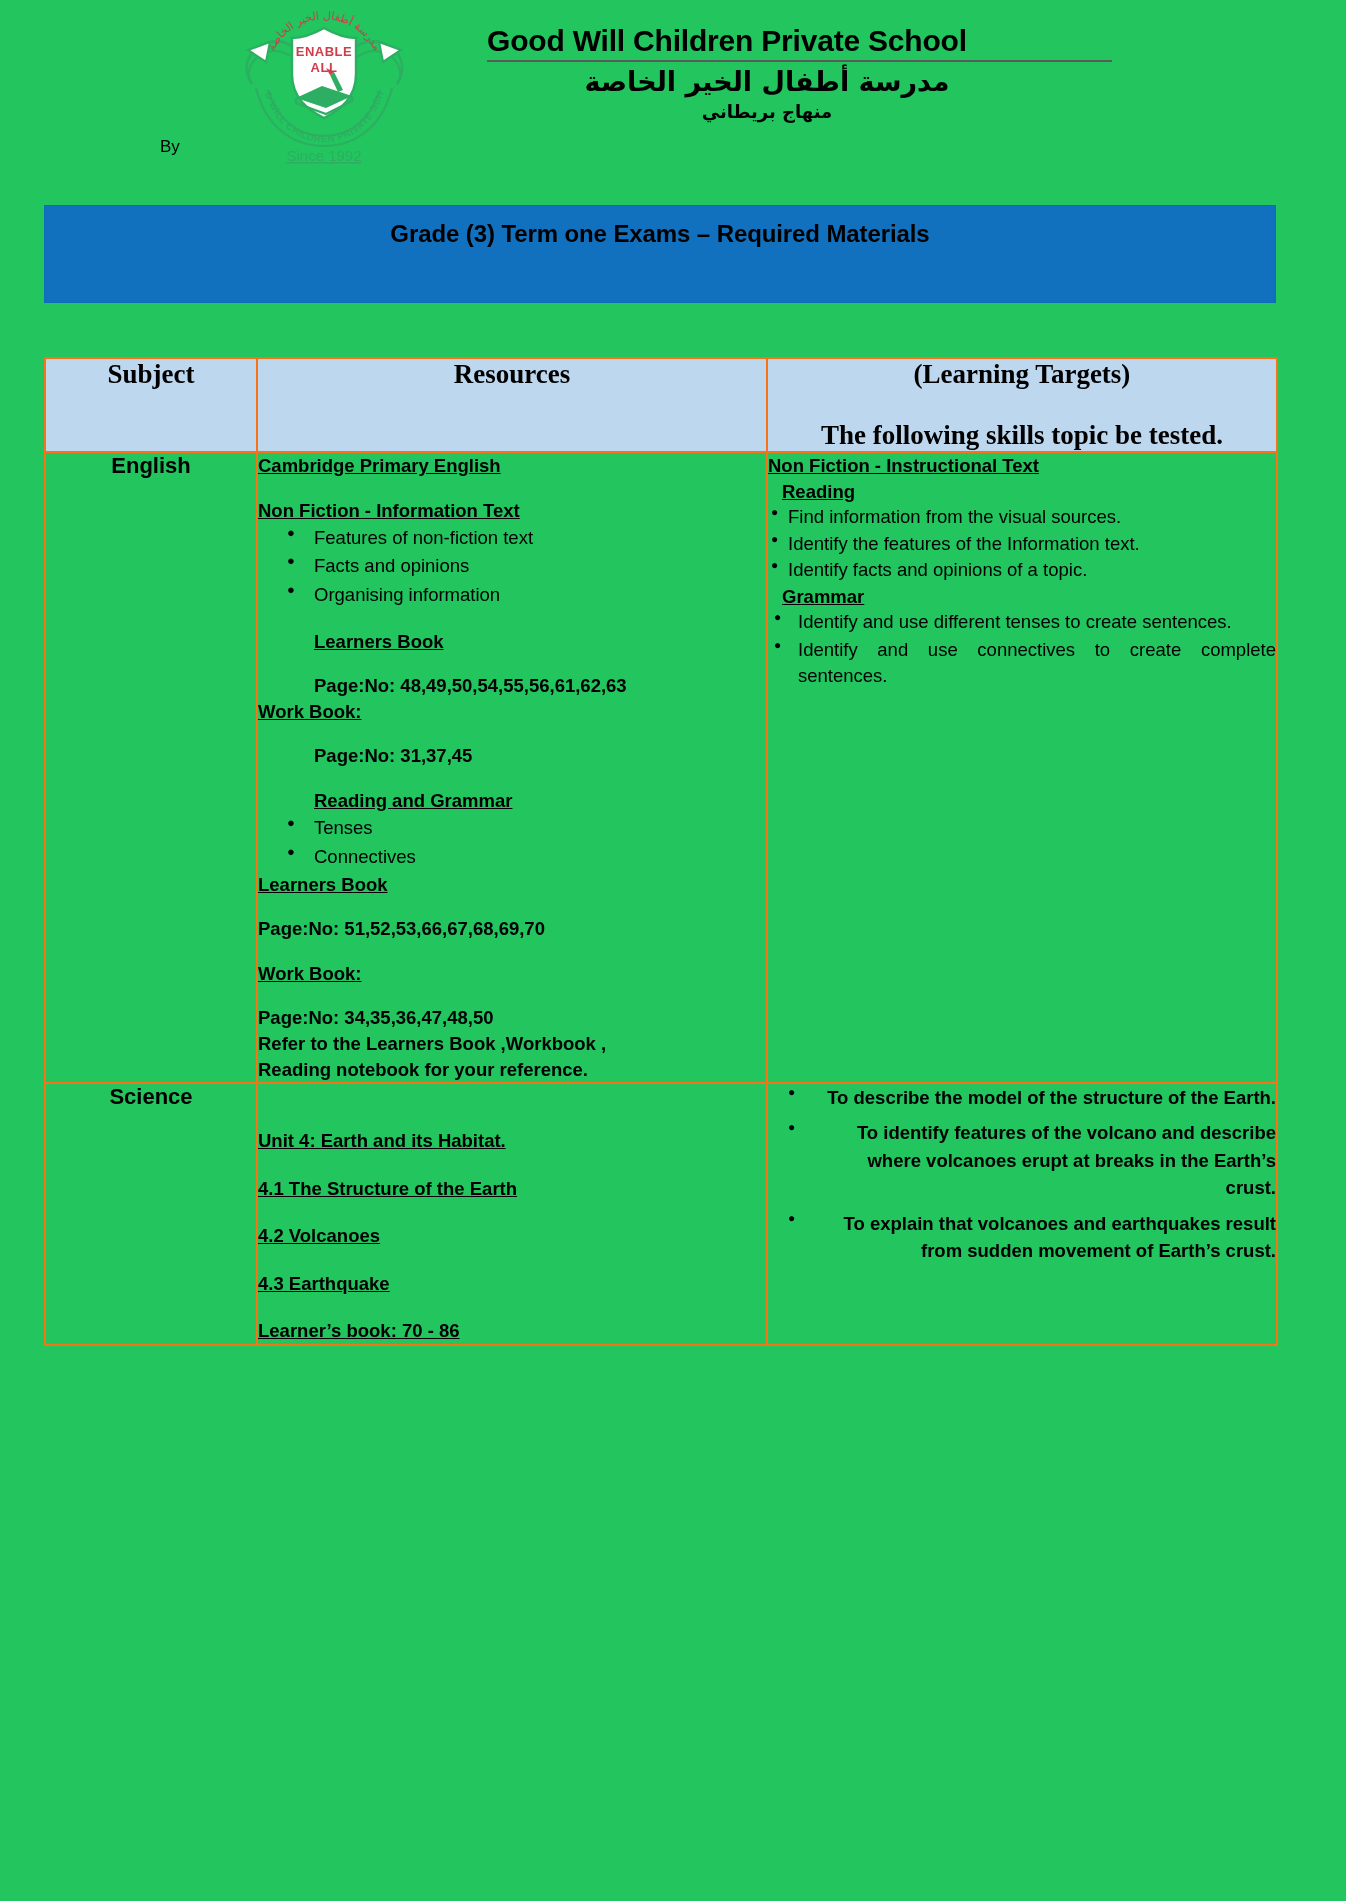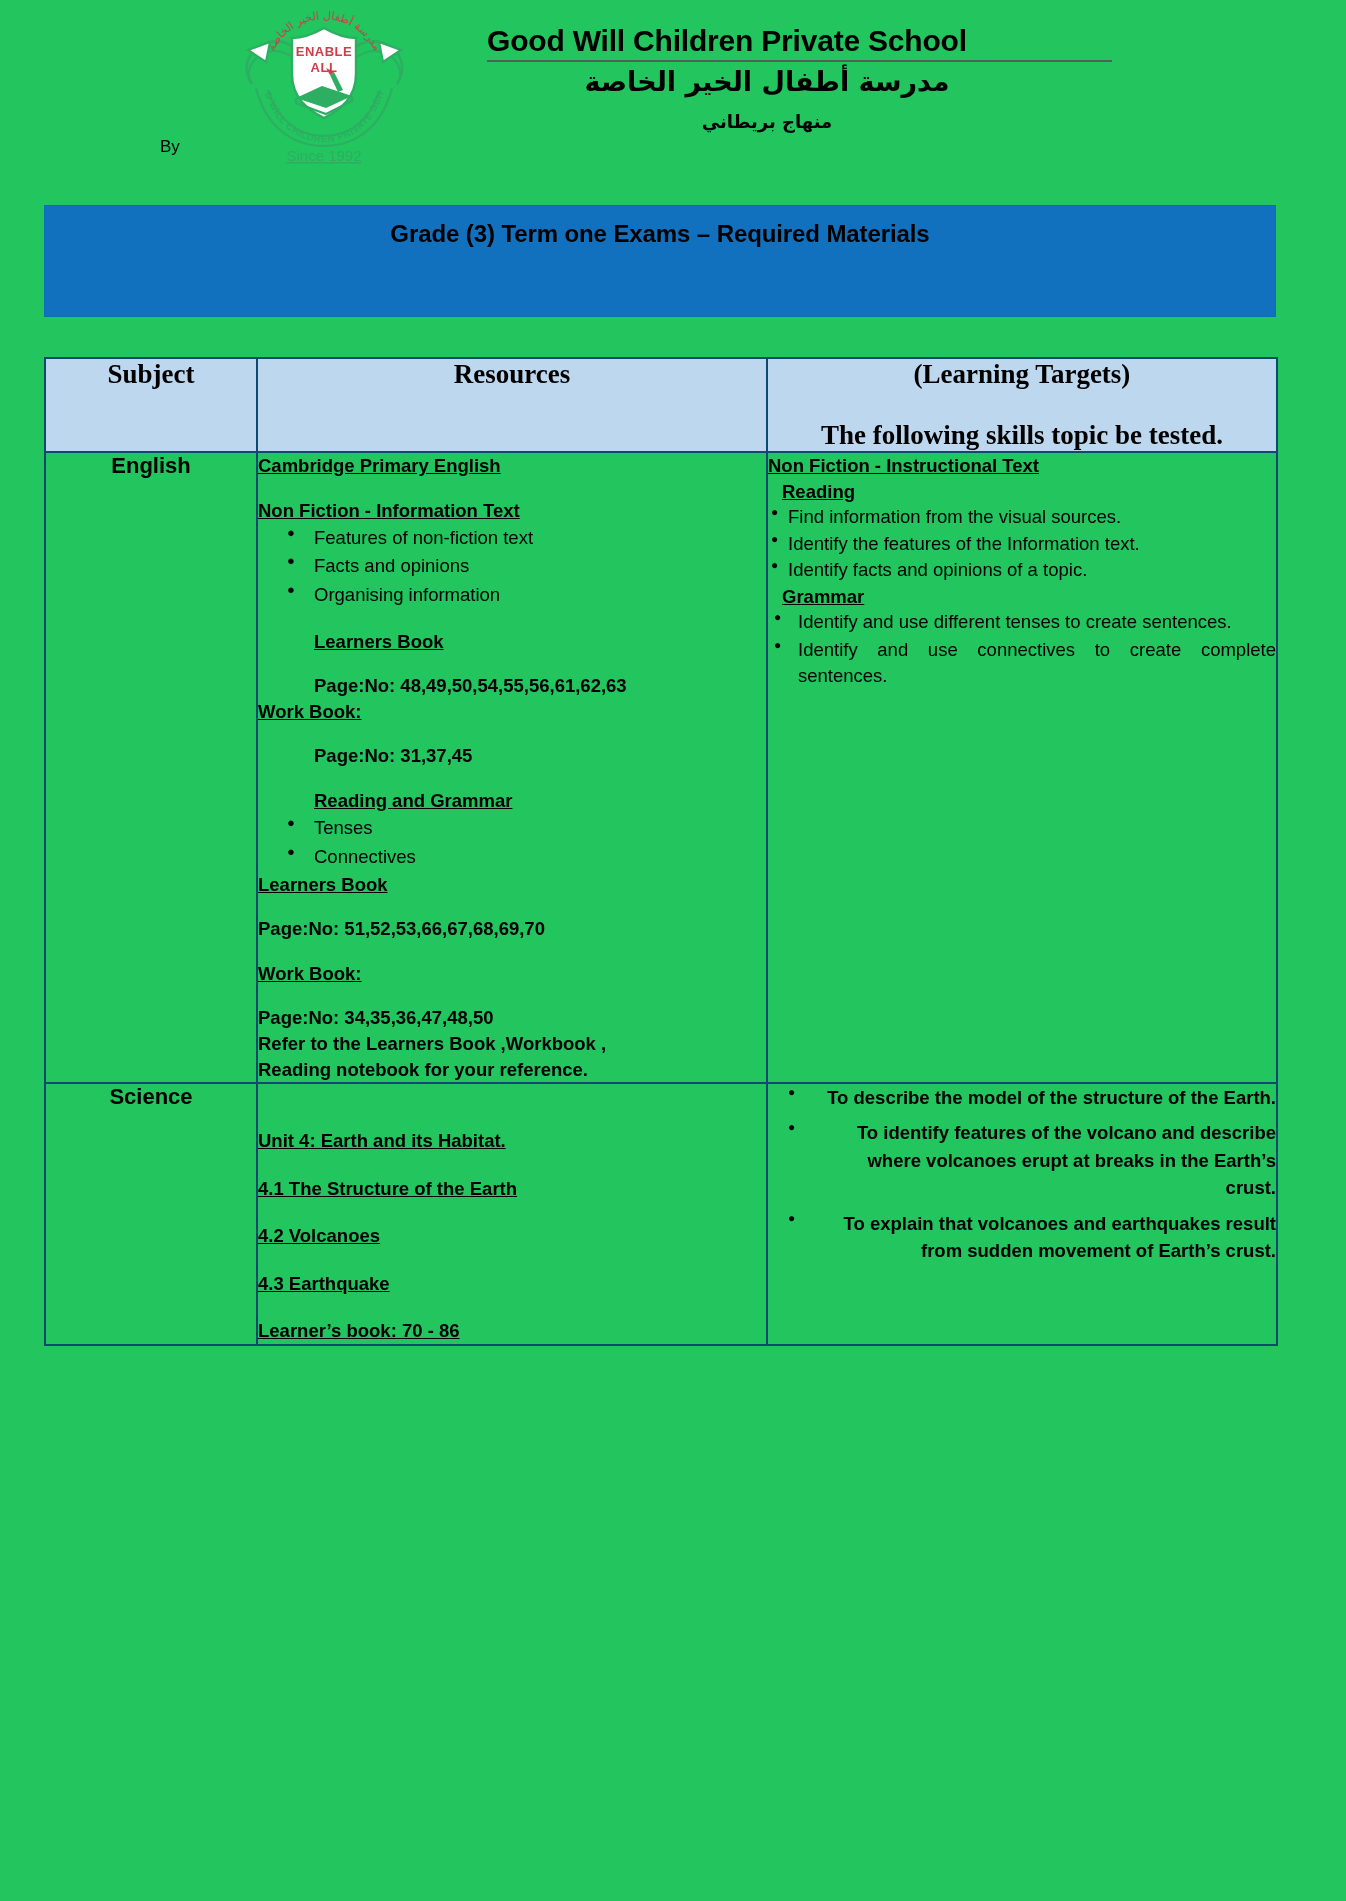--- a/index.html
+++ b/index.html
@@ -79,39 +79,39 @@
   }
   .curriculum-ar {
     font-family: "DejaVu Sans", sans-serif;
     direction: rtl;
     text-align: center;
     font-size: 18px;
     font-weight: bold;
     line-height: 1.3;
     color: #000;
     width: 560px;
-    margin-top: 12px;
+    margin-top: 2px;
   }
 
   .by-label {
     position: absolute;
     left: 160px;
     top: 137px;
     font-family: "Liberation Sans", sans-serif;
     font-size: 17px;
     color: #000;
   }
 
   
   .banner {
     position: absolute;
     left: 44px;
     top: 205px;
     width: 1232px;
-    height: 112px;
+    height: 98px;
     background: #1271bf;
     border: 1px solid #0f6cb8;
     box-sizing: border-box;
   }
   .banner-text {
     position: absolute;
     left: 0;
     right: 0;
     top: 14px;
     text-align: center;
@@ -125,21 +125,21 @@
   
   .tbl {
     position: absolute;
     left: 44px;
     top: 357px;
     width: 1232px;
     border-collapse: collapse;
     table-layout: fixed;
   }
   .tbl td, .tbl th {
-    border: 2px solid #0c4a6e;
+    border: 2px solid #f97316;
     vertical-align: top;
     padding: 0;
   }
 
   col.c-subject { width: 212px; }
   col.c-res     { width: 510px; }
   col.c-targets { width: 510px; }
 
   .hd {
     background: #bdd7ee;

